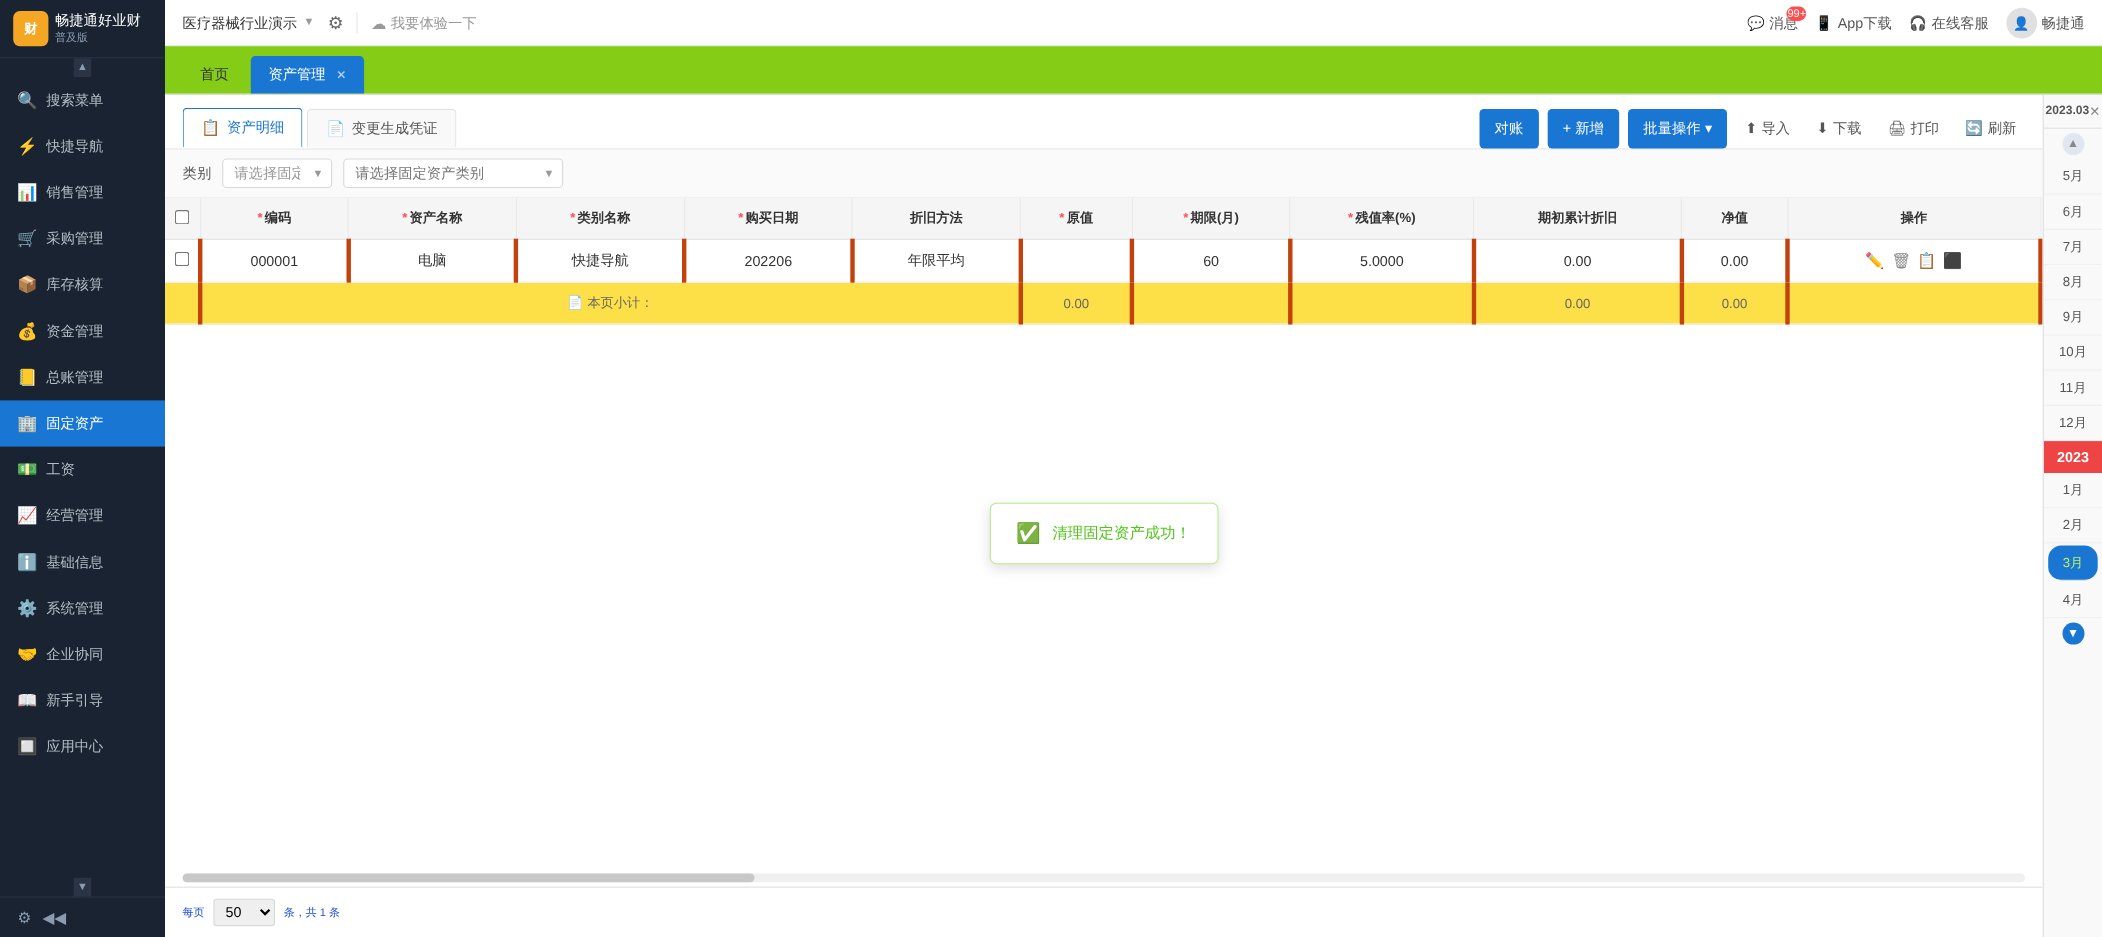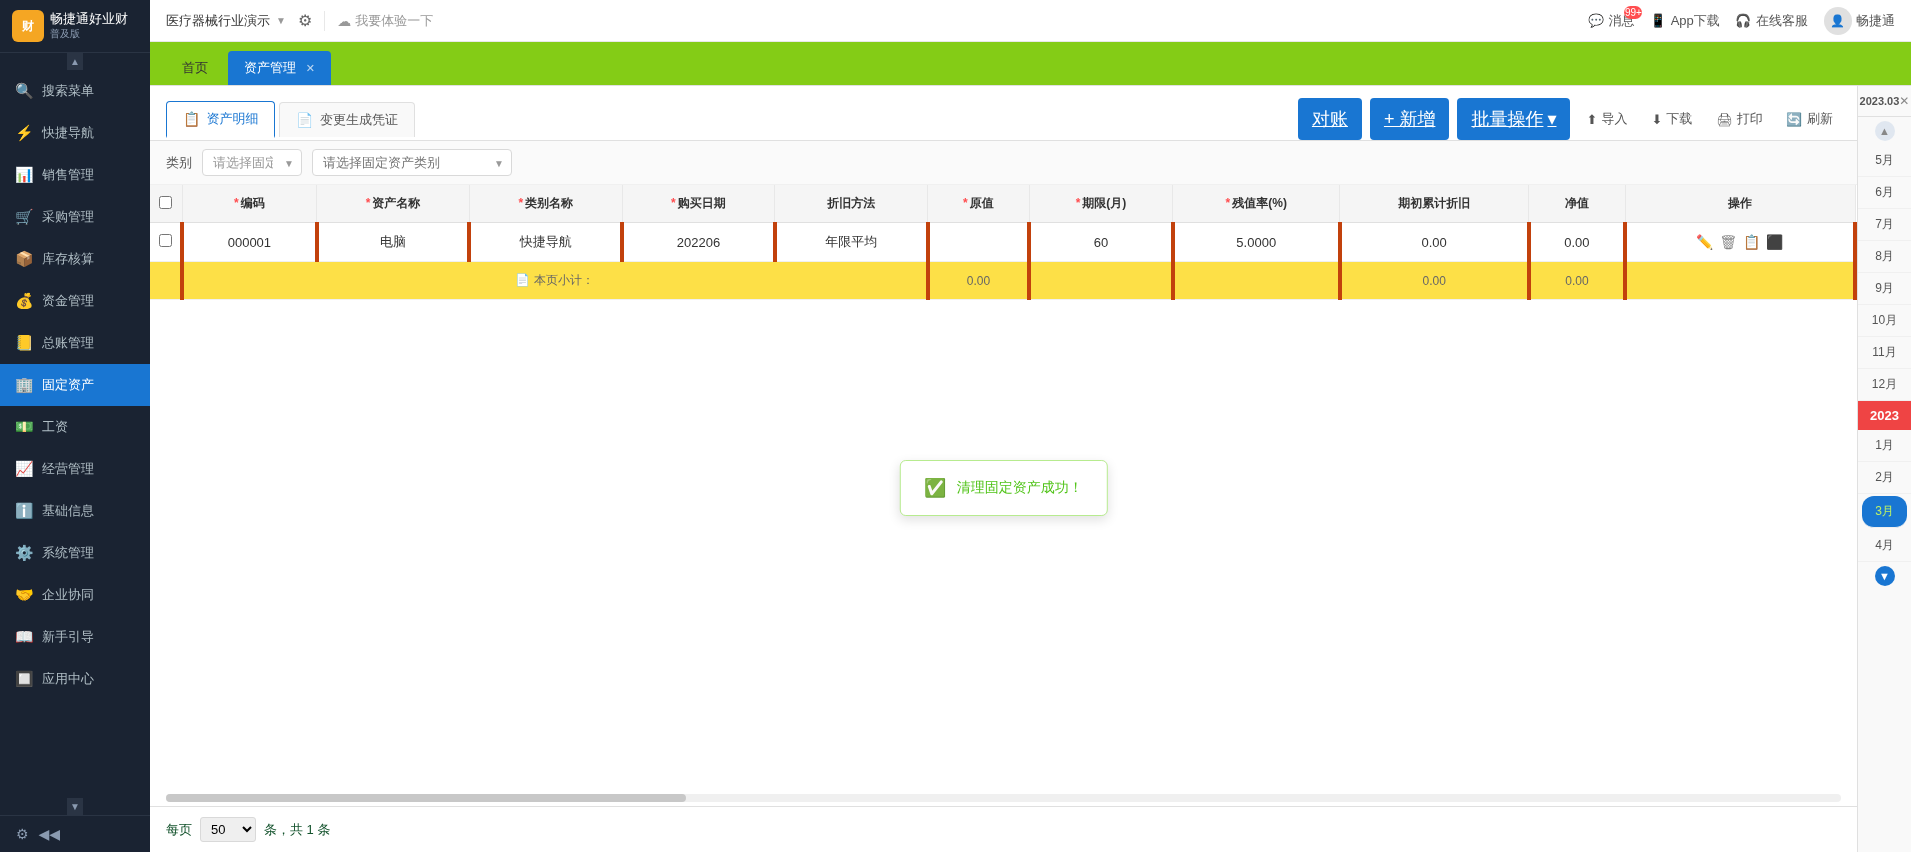--- a/index.html
+++ b/index.html
@@ -139,21 +139,21 @@
       display: flex; align-items: center; gap: 6px;
     }
     .subtab.active {
       background: #fff; color: #1976d2;
       border-color: #1976d2;
       border-bottom: 2px solid #fff;
     }
     .subtab-icon { font-size: 14px; }
     .btn {
       padding: 9px 14px; border-radius: 4px; border: none; cursor: pointer;
-      font-size: 18px; display: flex; align-items: center; gap: 4px; text-decoration: underline;
+      font-size: 13px; display: flex; align-items: center; gap: 4px;
     }
     .btn-primary { background: #1976d2; color: #fff; }
     .btn-batch { background: #1976d2; color: #fff; }
     .toolbar-right { margin-left: auto; display: flex; gap: 8px; align-items: center; }
     .toolbar-action {
       display: flex; align-items: center; gap: 4px;
       color: #555; font-size: 13px; cursor: pointer; padding: 4px 8px;
     }
 
     
@@ -227,21 +227,21 @@
     
     .pagination {
       padding: 10px 16px;
       border-top: 1px solid #e0e0e0;
       display: flex; align-items: center; gap: 8px;
       background: #fff;
     }
     .pagination select {
       padding: 3px 6px; border: 1px solid #d9d9d9; border-radius: 3px; font-size: 13px;
     }
-    .pagination-text { font-size: 13px; color: #14532d; }
+    .pagination-text { font-size: 10px; color: #1d4ed8; }
 
     
     .right-panel {
       width: 54px;
       background: #f9f9f9;
       border-left: 1px solid #e0e0e0;
       display: flex; flex-direction: column;
       overflow: hidden;
     }
     .right-panel-header {

